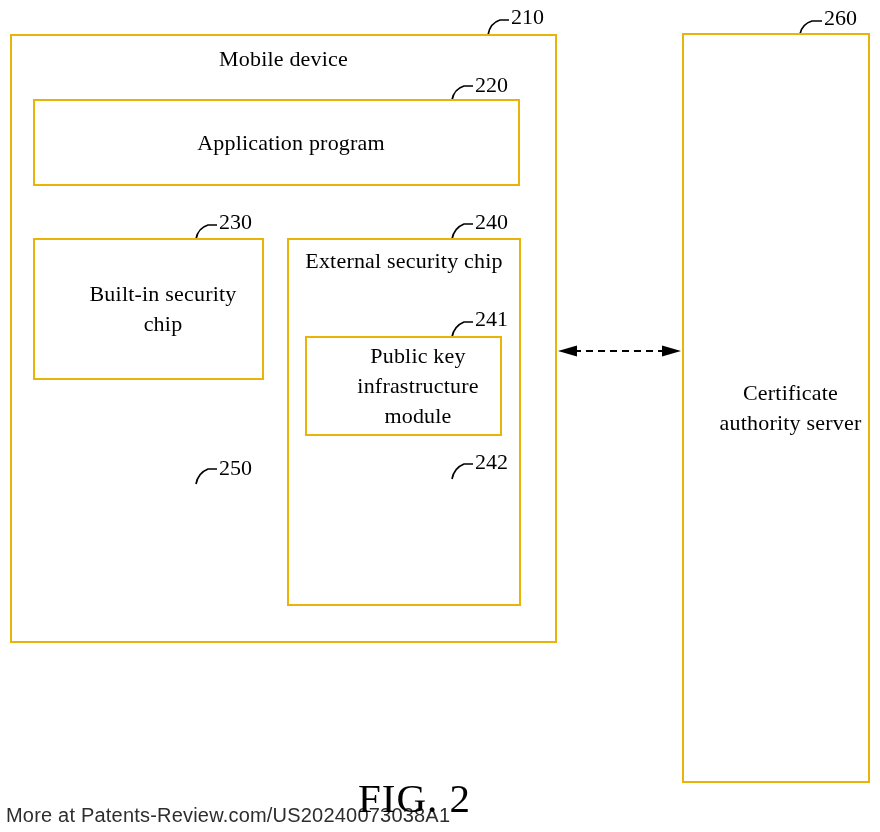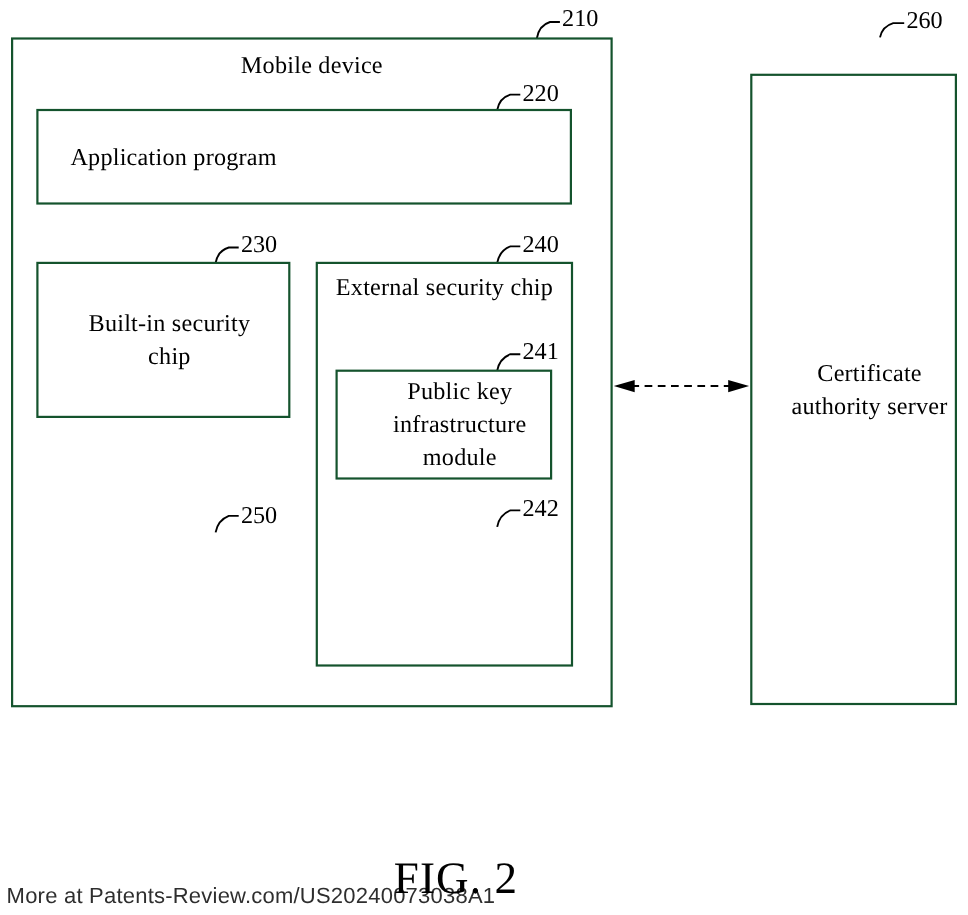--- a/index.html
+++ b/index.html
@@ -13,34 +13,34 @@
     overflow: hidden;
   }
   .overlay {
     position: absolute;
     left: 0; top: 0;
     width: 880px; height: 832px;
     pointer-events: none;
   }
   .box {
     position: absolute;
-    border: 2px solid #14532d;
+    border: 2px solid #eab308;
     box-sizing: border-box;
     background: transparent;
   }
   .box-label {
     font-size: 22px;
     line-height: 30px;
     text-align: center;
     letter-spacing: 0.2px;
   }
   .flex-center {
     display: flex;
     align-items: center;
-    justify-content: flex-start;
+    justify-content: center;
     padding-left: 29px;
   }
   .ref {
     position: absolute;
     font-size: 22px;
     line-height: 20px;
     font-family: "Liberation Serif", serif;
   }
   .mobile-title {
     position: absolute;
@@ -104,21 +104,21 @@
   <div class="box flex-center" style="left:305px; top:336px; width:197px; height:100px;">
     <span class="box-label" style="width:170px;">Public key infrastructure module</span>
   </div>
 
   <div class="box" style="left:287px; top:238px; width:234px; height:368px;">
     <div class="box-label external-title">External security chip</div>
   </div>
 
 
 
-  <div class="box flex-center" style="left:682px; top:33px; width:188px; height:574px;margin-top:34px;">
+  <div class="box flex-center" style="left:682px; top:33px; width:188px; height:750px;">
     <span class="box-label" style="width:185px;">Certificate authority server</span>
   </div>
 
   <span class="ref" style="left:511px; top:7px;">210</span>
   <span class="ref" style="left:475px; top:75px;">220</span>
   <span class="ref" style="left:219px; top:212px;">230</span>
   <span class="ref" style="left:475px; top:212px;">240</span>
   <span class="ref" style="left:475px; top:309px;">241</span>
   <span class="ref" style="left:475px; top:452px;">242</span>
   <span class="ref" style="left:219px; top:458px;">250</span>

